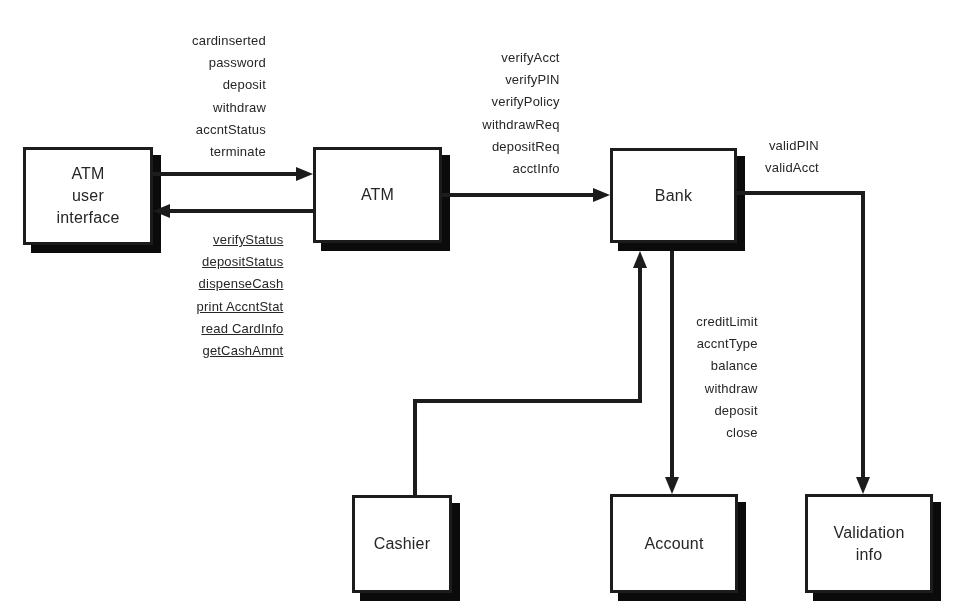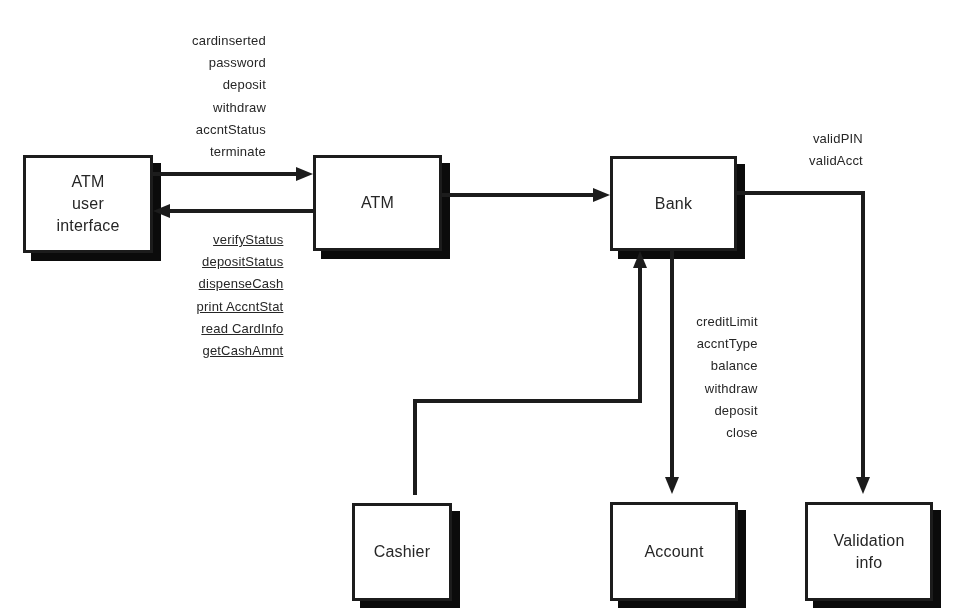--- a/index.html
+++ b/index.html
@@ -21,21 +21,20 @@
   .node{
     position:absolute;
     background:#fff;
     border:3px solid var(--ink);
     box-shadow:8px 8px 0 var(--shadow);
     display:flex;align-items:center;justify-content:center;
     text-align:center;
     font-size:16px;line-height:22px;
     letter-spacing:0.2px;
     white-space:pre-line;
-    margin-top:8px;
   }
   
   .msg{
     position:absolute;
     transform:translateX(-50%);
     text-align:right;
     font-size:13px;line-height:22.2px;
     letter-spacing:0.2px;
     white-space:pre-line;
   }
@@ -101,22 +100,28 @@
   <div class="seg" style="left:670px;top:251px;width:4px;height:227px;"></div>
   <div class="ah down" style="left:665px;top:477px;"></div>
 
   <div class="msg" style="left:229px;top:30px;">cardinserted
 password
 deposit
 withdraw
 accntStatus
 terminate</div>
 
+  <div class="msg" style="left:521px;top:47px;">verifyAcct
+verifyPIN
+verifyPolicy
+withdrawReq
+depositReq
+acctInfo</div>
 
-  <div class="msg" style="left:792px;top:128px;margin-left:44px;">validPIN
+  <div class="msg" style="left:792px;top:135px;">validPIN
 validAcct</div>
 
   <div class="msg" style="left:240px;top:229px;text-decoration:underline;">verifyStatus
 depositStatus
 dispenseCash
 print AccntStat
 read CardInfo
 getCashAmnt</div>
 
 

